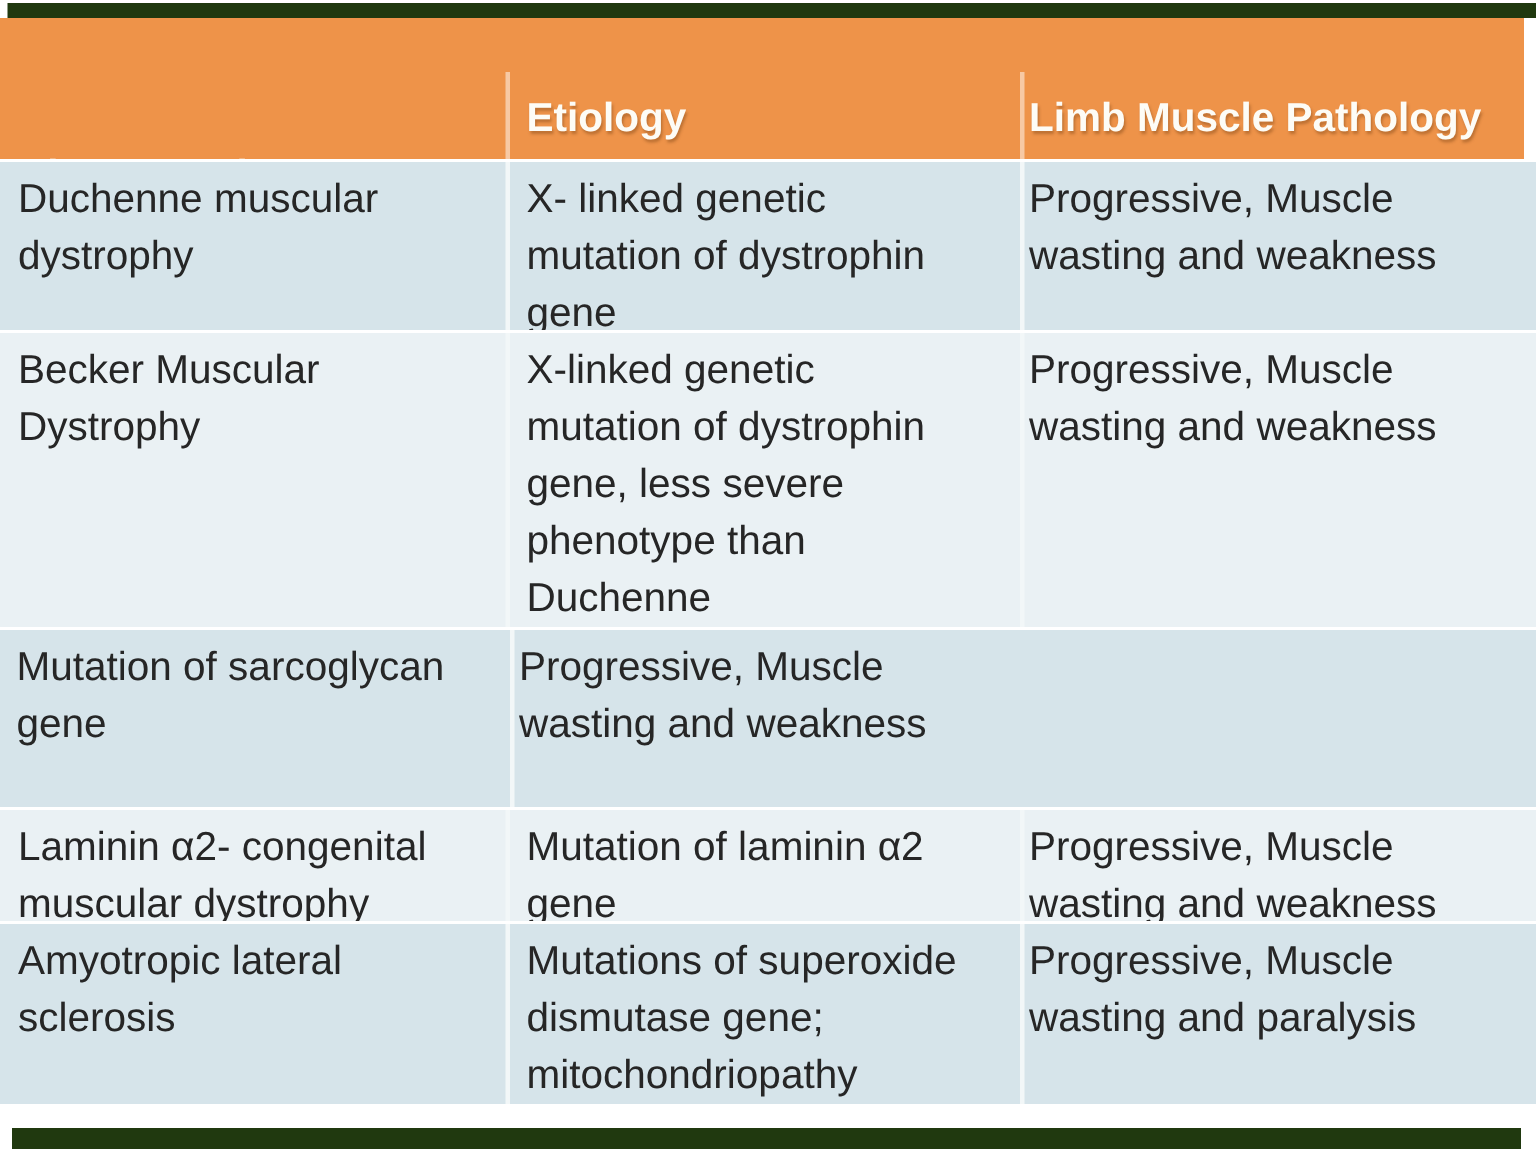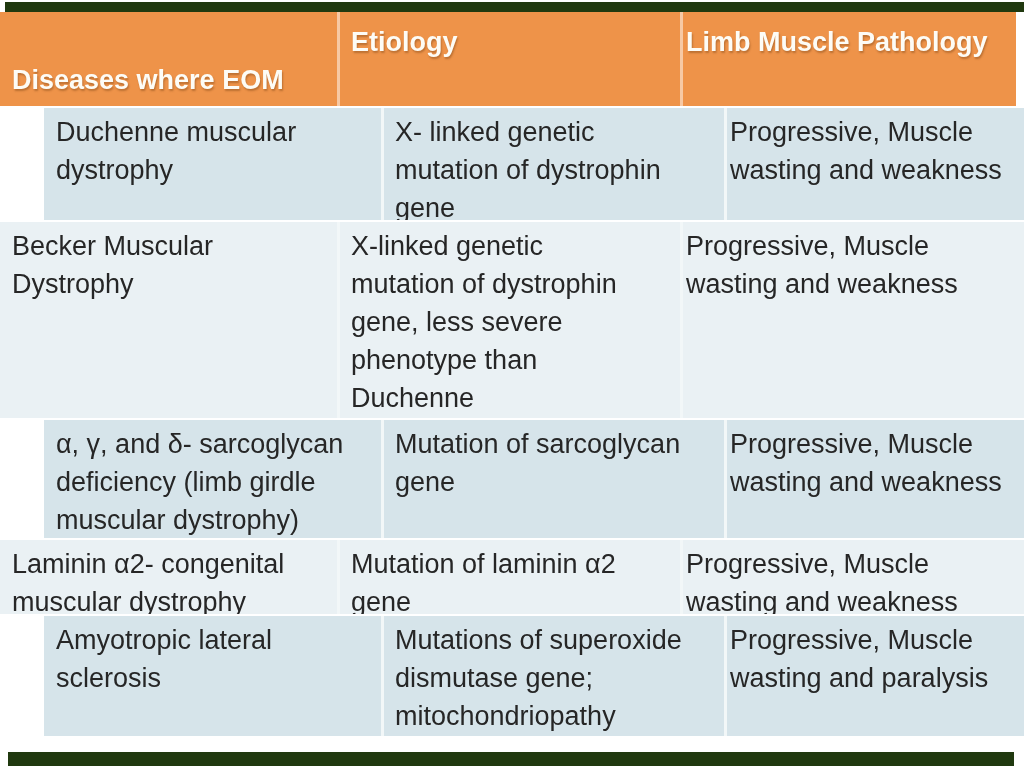--- a/index.html
+++ b/index.html
@@ -16,22 +16,23 @@
     padding:5px 8px 0 12px; white-space:pre-line; overflow:hidden;
   }
   .c1 { width:340px; border-right:3px solid #f2f7f8; }
   .c2 { width:343px; border-right:3px solid #f2f7f8; padding-left:11px; }
   .c3 { flex:1; padding-left:3px; }
   .header-row { height:94px; background:#ee9349; margin-right:8px; }
   .header-row .cell {
     color:#fdfcf6; font-weight:bold; font-size:27px; padding-top:11px;
     text-shadow:1px 2px 2px rgba(104,56,12,0.38);
     border-right-color:rgba(255,255,255,0.5);
+    margin-top:36px;
   }
-  .band-dark  { background:#d6e4ea;margin-left:44px; }
+  .band-dark  { background:#d6e4ea; }
   .band-light { background:#eaf1f4; }
   .r1 { height:112px; } .r2 { height:196px; } .r3 { height:118px; }
   .r4 { height:74px;  } .r5 { height:120px; }
   .bottom-bar { position:absolute; left:8px; right:10px; bottom:2px; height:14px; background:#20390f; }
 </style>
 </head>
 <body>
 
 <div class="slide">
   <div class="top-bar"></div>
@@ -63,23 +64,20 @@
       <div class="cell c2">X-linked genetic
 mutation of dystrophin
 gene, less severe
 phenotype than
 Duchenne</div>
       <div class="cell c3">Progressive, Muscle
 wasting and weakness</div>
     </div>
 
     <div class="row r3 band-dark">
-      <div class="cell c1">α, γ, and δ- sarcoglycan
-deficiency (limb girdle
-muscular dystrophy)</div>
       <div class="cell c2">Mutation of sarcoglycan
 gene</div>
       <div class="cell c3">Progressive, Muscle
 wasting and weakness</div>
     </div>
 
     <div class="row r4 band-light">
       <div class="cell c1">Laminin α2- congenital
 muscular dystrophy</div>
       <div class="cell c2">Mutation of laminin α2

